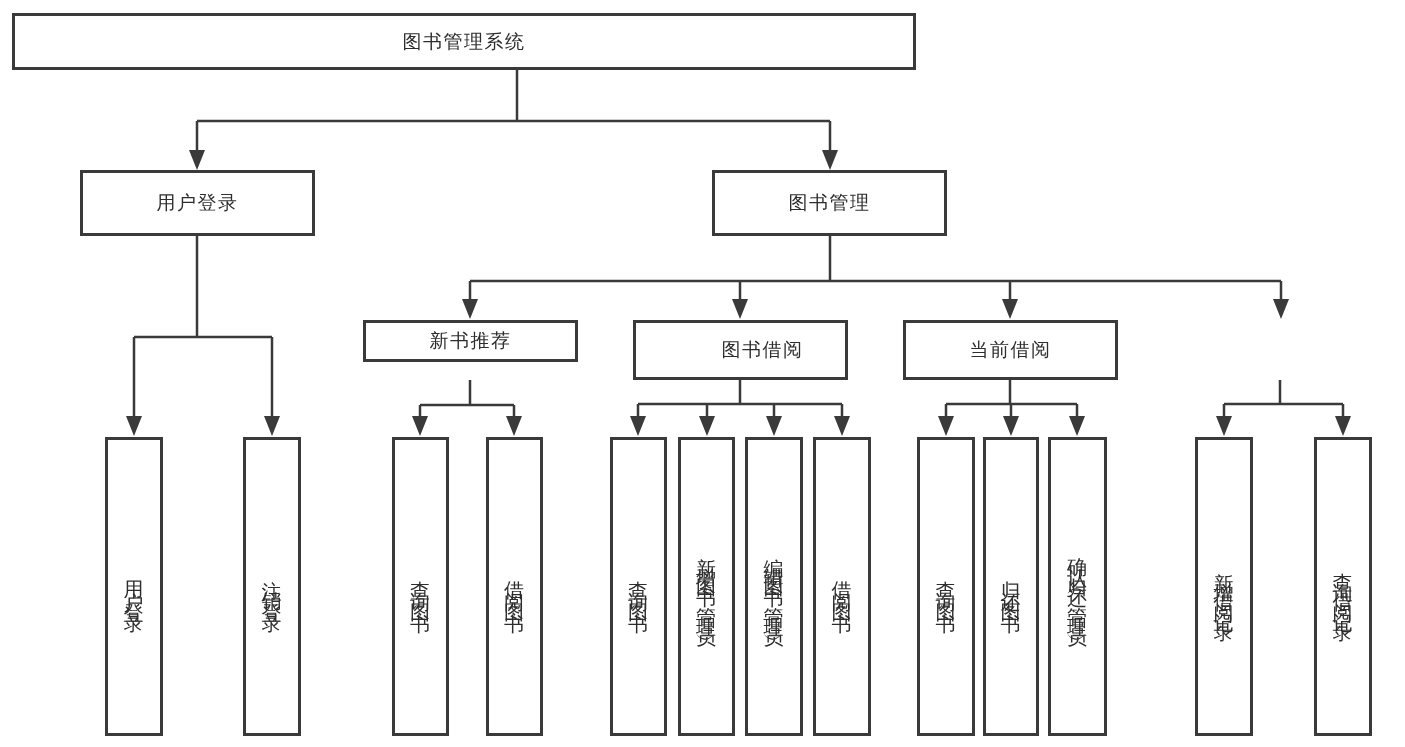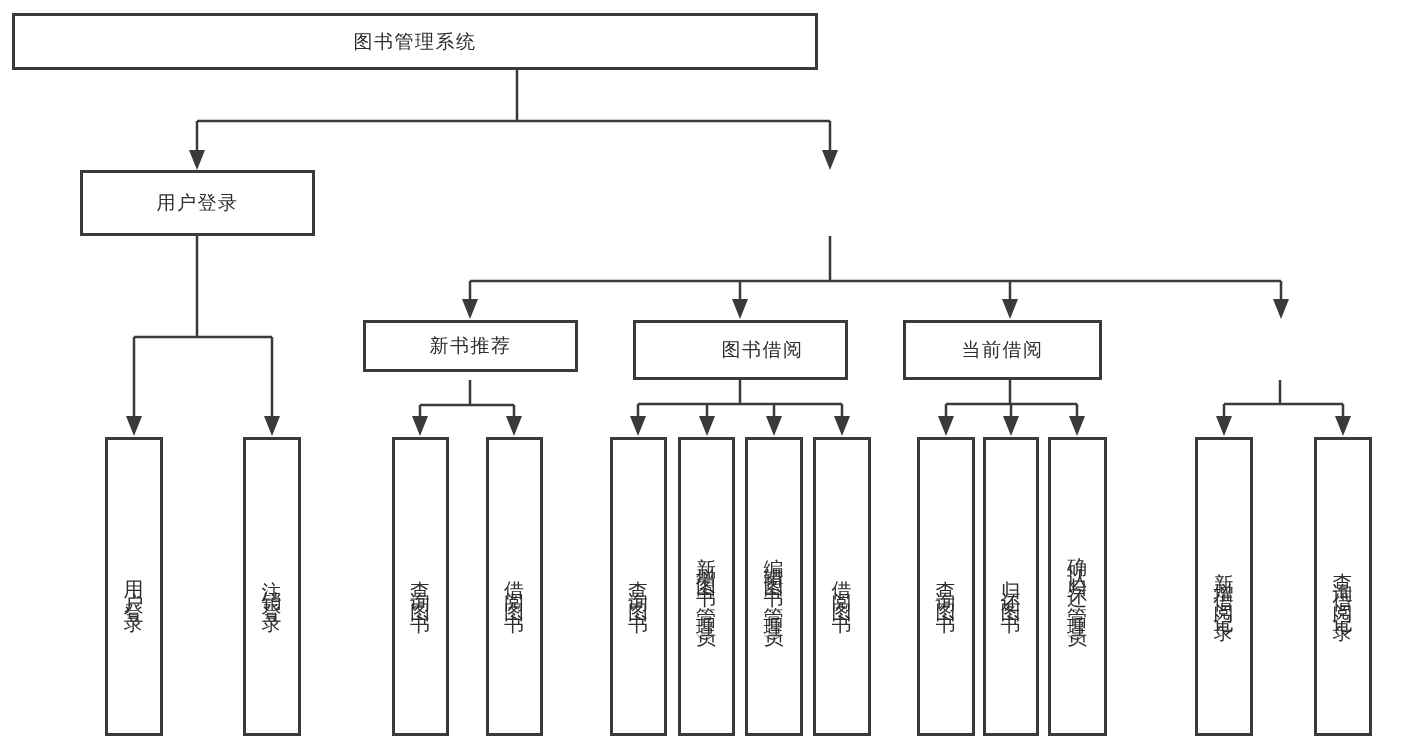--- a/index.html
+++ b/index.html
@@ -87,35 +87,38 @@
              M699,416 L715,416 L707,436 Z
              M766,416 L782,416 L774,436 Z
              M834,416 L850,416 L842,436 Z
              M938,416 L954,416 L946,436 Z
              M1003,416 L1019,416 L1011,436 Z
              M1069,416 L1085,416 L1077,436 Z
              M1216,416 L1232,416 L1224,436 Z
              M1335,416 L1351,416 L1343,436 Z"></path>
   </svg>
 
-  <div class="box" style="left:12px;top:13px;width:806px;height:57px;">
+  <div class="box" style="left:12px;top:13px;width:904px;height:57px;">
     <span class="hlabel">图书管理系统</span>
   </div>
 
   <div class="box" style="left:80px;top:170px;width:235px;height:66px;">
     <span class="hlabel">用户登录</span>
   </div>
+  <div class="box" style="left:712px;top:170px;width:235px;height:66px;">
+    <span class="hlabel">图书管理</span>
+  </div>
 
-  <div class="box" style="left:363px;top:320px;width:215px;height:52px;">
+  <div class="box" style="left:363px;top:320px;width:215px;height:42px;">
     <span class="hlabel">新书推荐</span>
   </div>
   <div class="box" style="left:633px;top:320px;width:215px;height:60px;padding-left:44px;">
     <span class="hlabel">图书借阅</span>
   </div>
-  <div class="box" style="left:903px;top:320px;width:199px;height:60px;">
+  <div class="box" style="left:903px;top:320px;width:215px;height:60px;">
     <span class="hlabel">当前借阅</span>
   </div>
 
   <div class="box leaf" style="left:105px;width:58px;">
     <span class="vlabel">用户登录</span>
   </div>
   <div class="box leaf" style="left:243px;width:58px;">
     <span class="vlabel">注销登录</span>
   </div>
 

